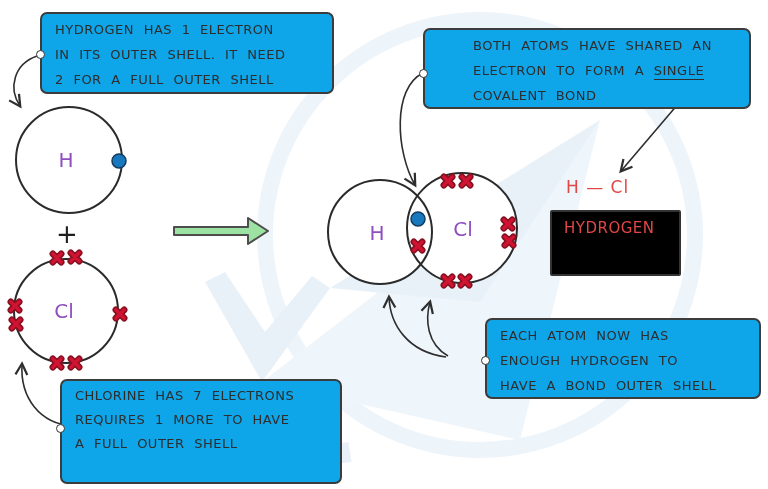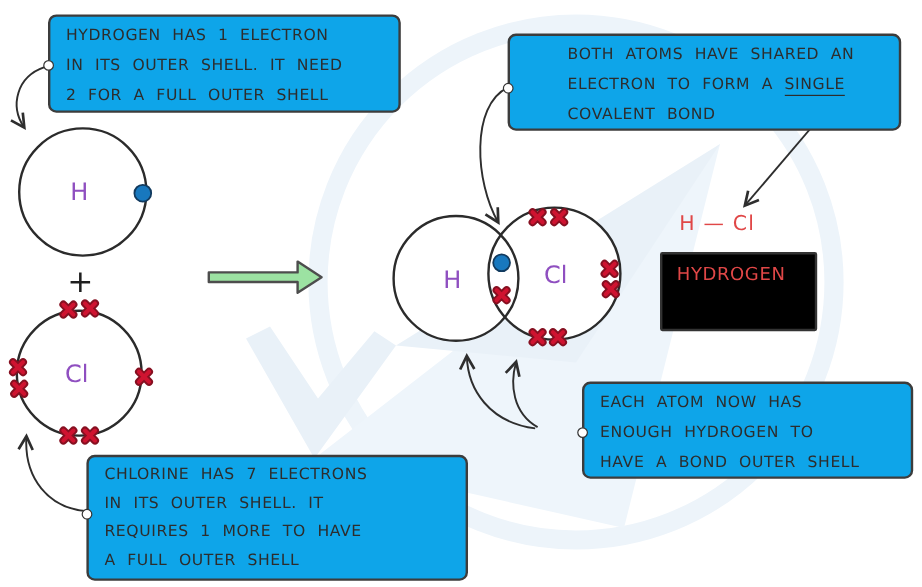--- a/index.html
+++ b/index.html
@@ -125,24 +125,23 @@
     <div class="line">COVALENT BOND</div>
   </div>
 
   <div class="note" style="left:445px;top:318px;width:276px;height:81px;margin-left:40px;">
     <span class="connector" style="top:36px;"></span>
     <div class="line">EACH ATOM NOW HAS</div>
     <div class="line">ENOUGH HYDROGEN TO</div>
     <div class="line">HAVE A BOND OUTER SHELL</div>
   </div>
 
-  <div class="note" style="left:72px;top:379px;width:318px;height:105px;line-height:24px;">
+  <div class="note" style="left:60px;top:379px;width:282px;height:105px;line-height:24px;">
     <span class="connector" style="top:43px;"></span>
     <div class="line">CHLORINE HAS 7 ELECTRONS</div>
-    <div class="line">IN ITS OUTER SHELL. IT</div>
     <div class="line">REQUIRES 1 MORE TO HAVE</div>
     <div class="line">A FULL OUTER SHELL</div>
   </div>
 
   <div class="formula">H — Cl</div>
 
   <div class="product-box">
     <div>HYDROGEN</div>
   </div>
 

